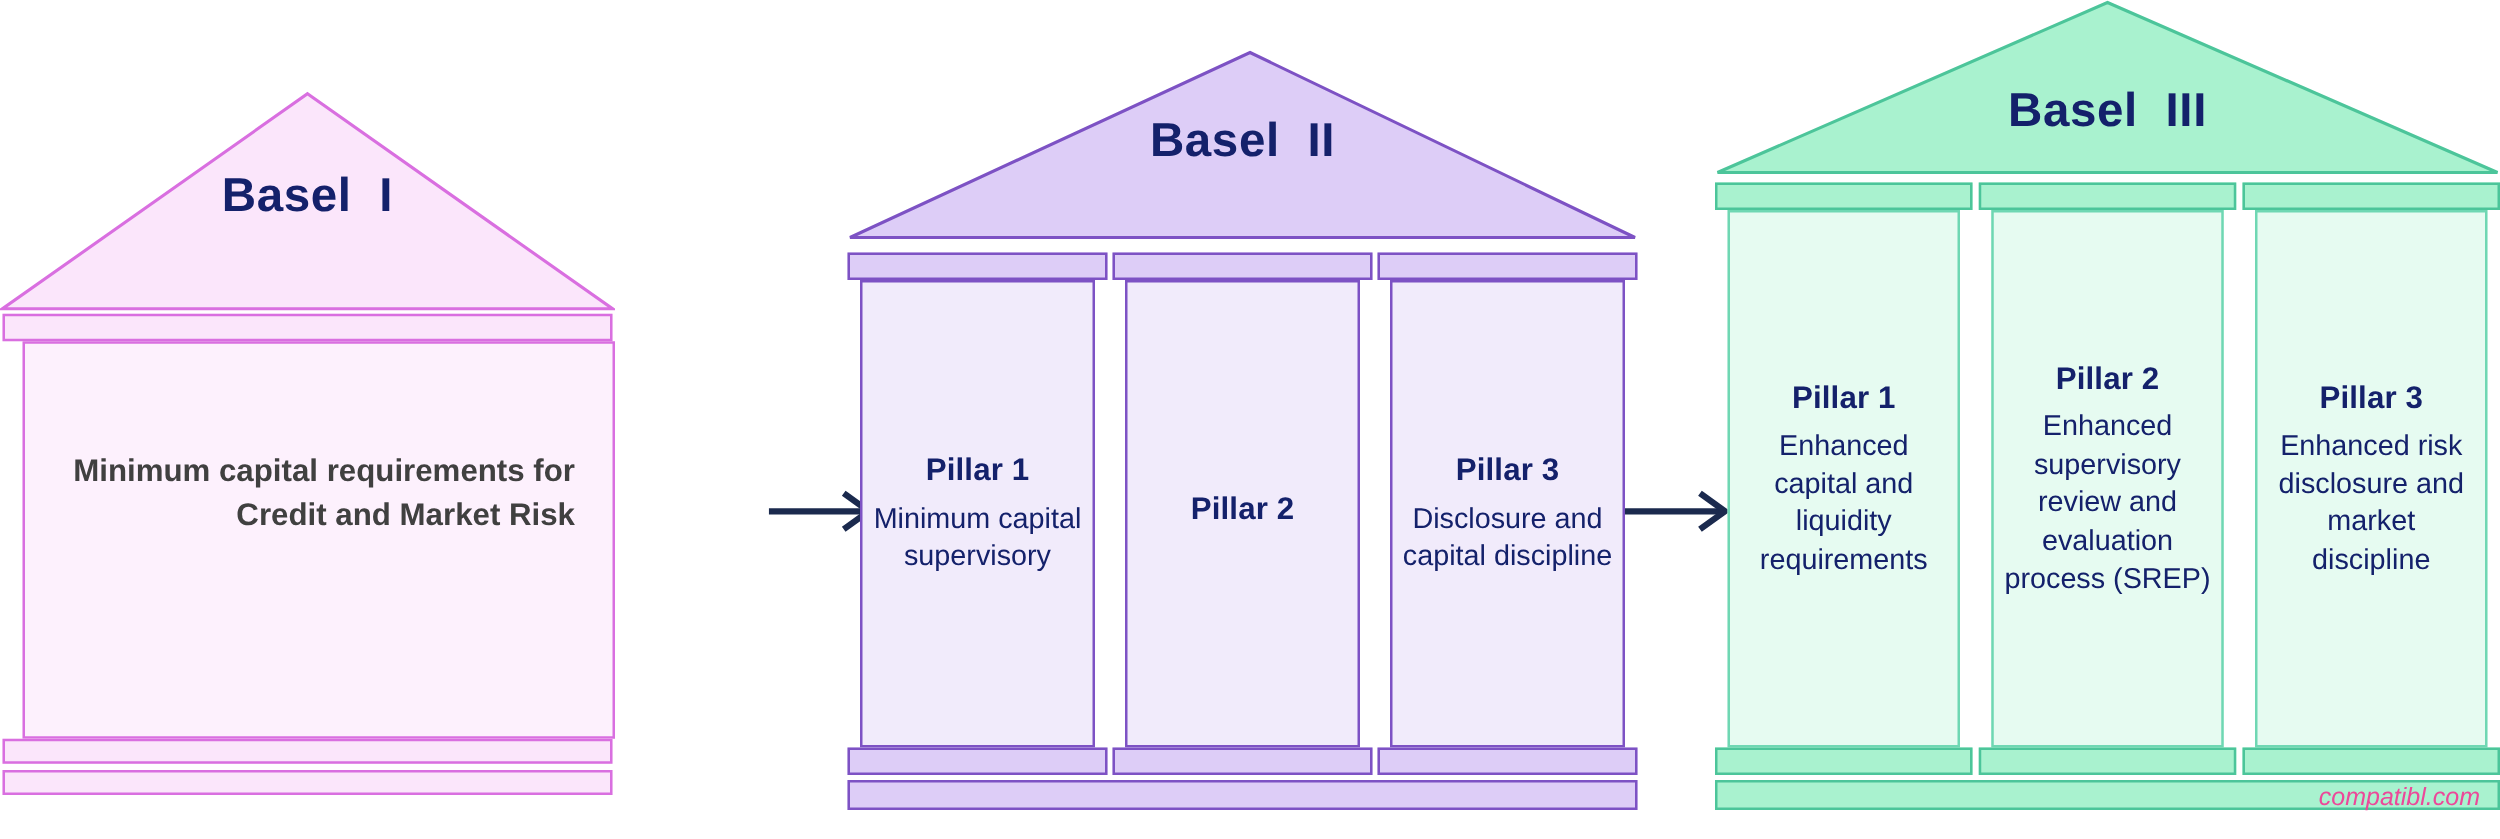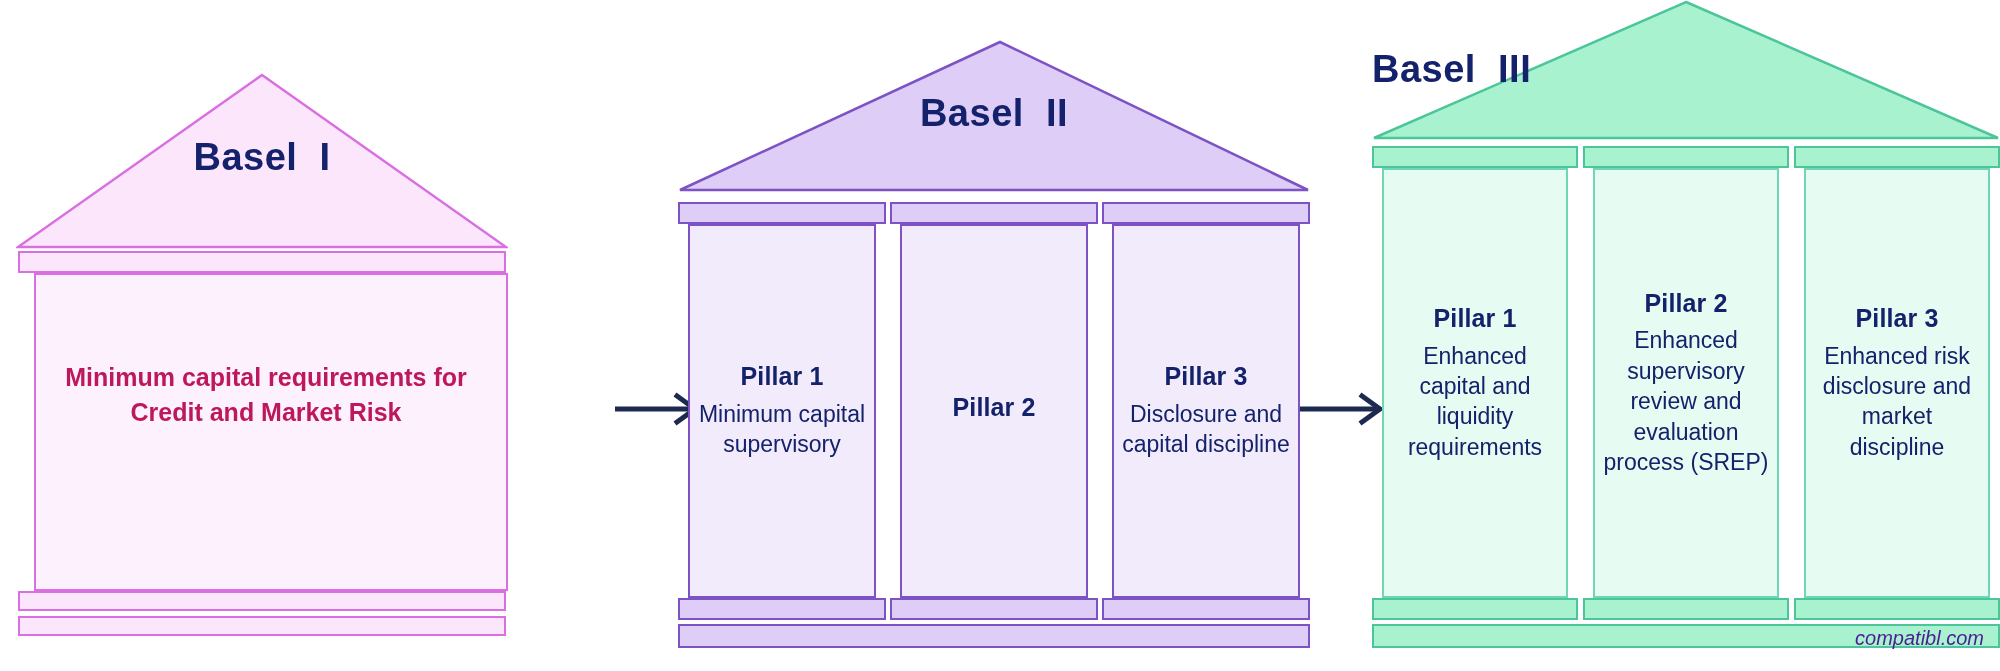--- a/index.html
+++ b/index.html
@@ -84,45 +84,45 @@
 
   
   .arrow { position: absolute; }
   .arrow svg { display: block; }
 
   
   .watermark {
     position: absolute;
     font-style: italic;
     font-size: 20px;
-    color: #4c1d95;
+    color: #ec4899;
     white-space: nowrap;
   }
 </style>
 </head>
 <body>
 
 <div id="stage">
 
-  <div class="temple" style="left:0; width:492px;margin-left:16px;">
+  <div class="temple" style="left:0; width:492px;">
 
     <div class="pediment" style="left:0px; top:73px; width:492px; height:176px;">
       <svg width="492" height="176" viewBox="0 0 492 176">
         <polygon points="246,2 490,174 2,174" fill="#fbe6fb" stroke="#d96fe0" stroke-width="2.5"></polygon>
       </svg>
     </div>
 
     <div class="temple-title" style="left:0px; top:136px; width:492px; text-align:center;">Basel  I</div>
 
     <div class="bar b1-fill" style="left:2px; top:251px; width:488px; height:22px;"></div>
 
     <div class="bar b1-body" style="left:18px; top:273px; width:474px; height:318px;"></div>
 
-    <div style="position:absolute; left:40px; top:360px; width:420px; text-align:center;
-                font-size:25px; font-weight:bold; color:#be185d; line-height:1.38;">Minimum capital requirements for Credit and Market Risk</div>
+    <div style="position:absolute; left:40px; top:360px; width:420px; text-align:right;
+                font-size:25px; font-weight:bold; color:#404040; line-height:1.38;">Minimum capital requirements for Credit and Market Risk</div>
 
     <div class="bar b1-fill" style="left:2px; top:591px; width:488px; height:20px;"></div>
     <div class="bar b1-fill" style="left:2px; top:616px; width:488px; height:20px;"></div>
   </div>
 
   <div class="arrow" style="left:615px; top:392px; width:92px; height:34px;">
     <svg width="92" height="34" viewBox="0 0 92 34">
       <line x1="0" y1="17" x2="78" y2="17" stroke="#1b2a4e" stroke-width="5"></line>
       <polyline points="62,4 80,17 62,30" fill="none" stroke="#1b2a4e" stroke-width="5" stroke-linecap="square" stroke-linejoin="miter"></polyline>
     </svg>
@@ -169,21 +169,21 @@
   </div>
 
   <div class="temple" style="left:1372px; width:628px;">
 
     <div class="pediment" style="left:0px; top:0px; width:628px; height:140px;">
       <svg width="628" height="140" viewBox="0 0 628 140">
         <polygon points="314,2 626,138 2,138" fill="#a9f2cf" stroke="#4cc59a" stroke-width="2.5"></polygon>
       </svg>
     </div>
 
-    <div class="temple-title" style="left:0px; top:48px; width:628px; text-align:left;">Basel  III</div>
+    <div class="temple-title" style="left:0px; top:68px; width:628px; text-align:center;">Basel  III</div>
 
     <div class="bar b3-fill" style="left:0px; top:146px; width:206px; height:22px;"></div>
     <div class="column b3-body" style="left:10px; top:168px; width:186px; height:430px;">
       <div class="pillar-title">Pillar 1</div>
       <div class="pillar-desc">Enhanced capital and liquidity requirements</div>
     </div>
     <div class="bar b3-fill" style="left:0px; top:598px; width:206px; height:22px;"></div>
 
     <div class="bar b3-fill" style="left:211px; top:146px; width:206px; height:22px;"></div>
     <div class="column b3-body" style="left:221px; top:168px; width:186px; height:430px;">

